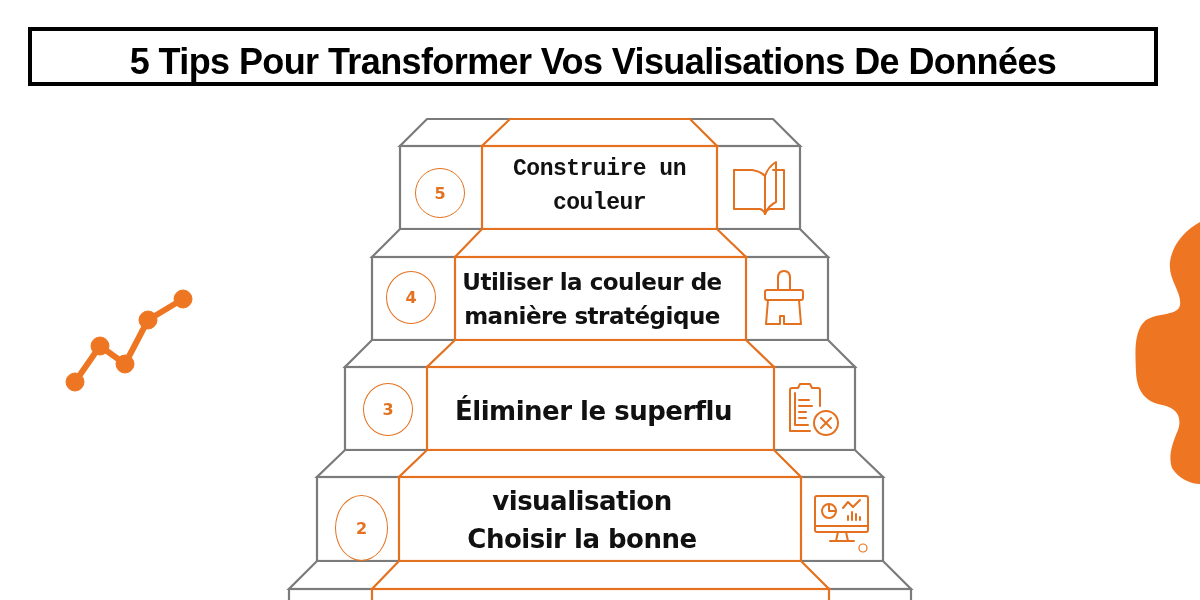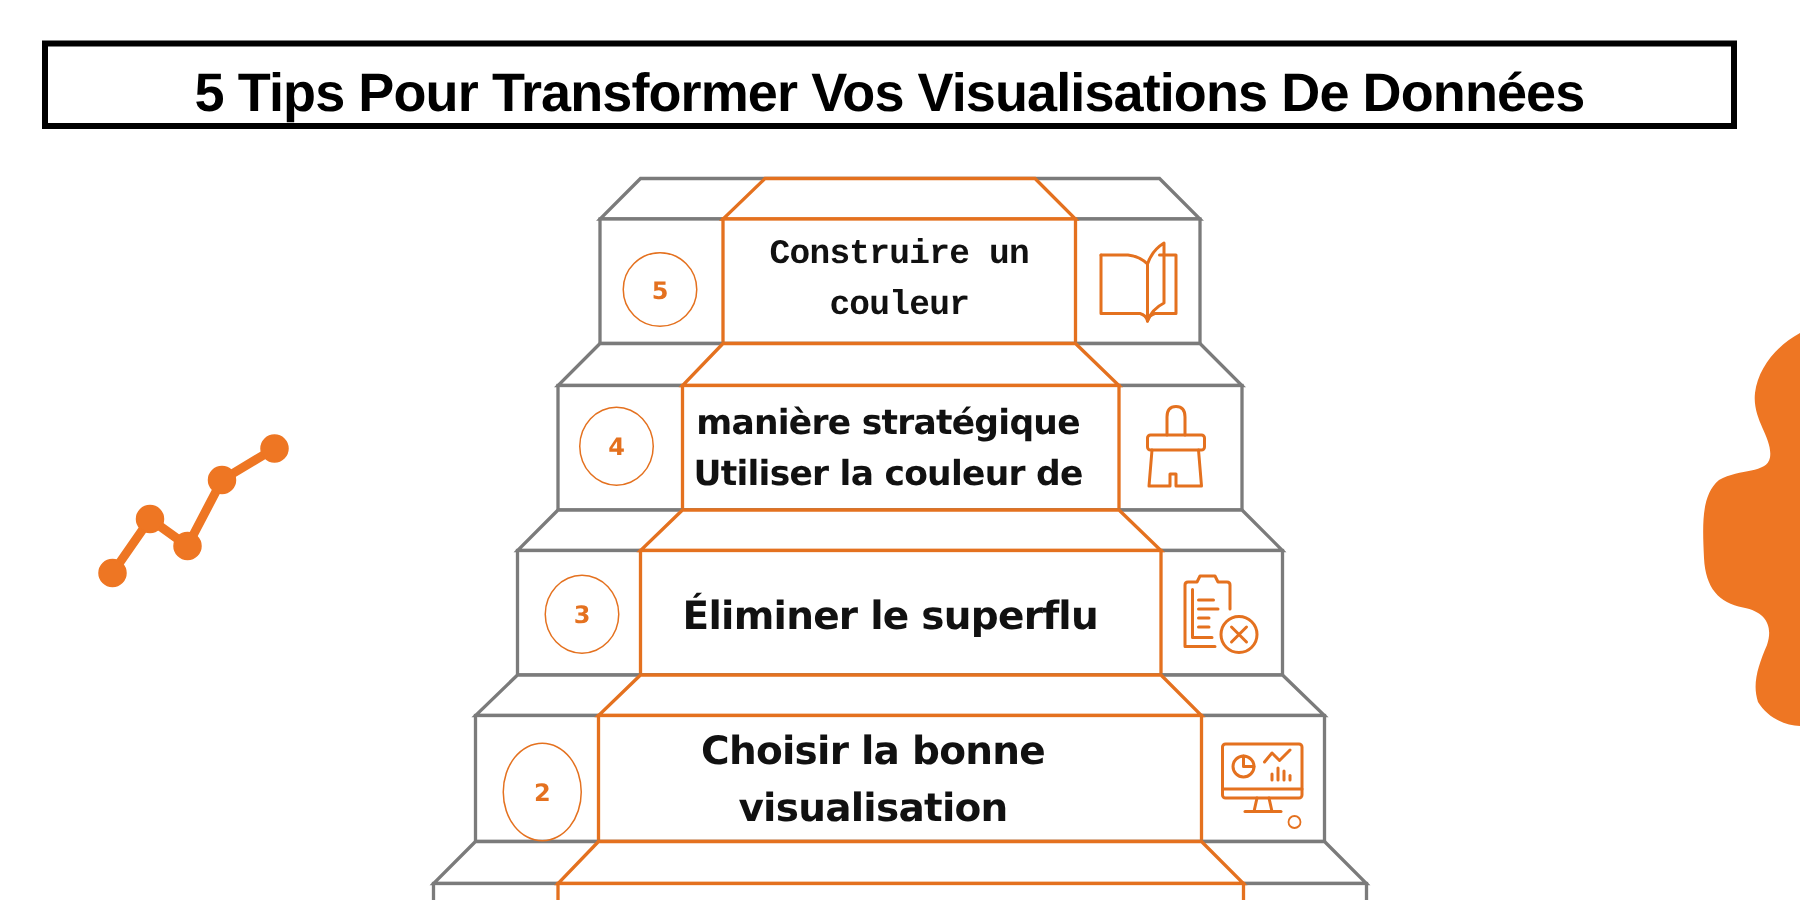--- a/index.html
+++ b/index.html
@@ -130,22 +130,22 @@
 <div class="step-num" style="left:415px; top:168px; width:50px; height:50px;">5</div>
 <div class="step-num" style="left:386px; top:271px; width:50px; height:53px;">4</div>
 <div class="step-num" style="left:363px; top:383px; width:50px; height:53px;">3</div>
 <div class="step-num" style="left:335px; top:495px; width:53px; height:66px;">2</div>
 
 <div class="step-label" style="left:482px; top:152px; width:235px; height:68px; flex-direction:column;font-family:Liberation Mono, monospace;">
   <span>Construire un</span>
   <span>couleur</span>
 </div>
 <div class="step-label" style="left:455px; top:264px; width:274px; height:70px; flex-direction:column;">
+  <span>Utiliser la couleur de</span>
   <span>manière stratégique</span>
-  <span>Utiliser la couleur de</span>
 </div>
 <div class="step-label" style="left:427px; top:392px; width:333px; height:38px;">
   <span style="font-size:26px;">Éliminer le superflu</span>
 </div>
 <div class="step-label" style="left:399px; top:482px; width:366px; height:76px; flex-direction:column;">
+  <span style="font-size:26px; line-height:38px;">visualisation</span>
   <span style="font-size:26px; line-height:38px;">Choisir la bonne</span>
-  <span style="font-size:26px; line-height:38px;">visualisation</span>
 </div>
 
 </body></html>

